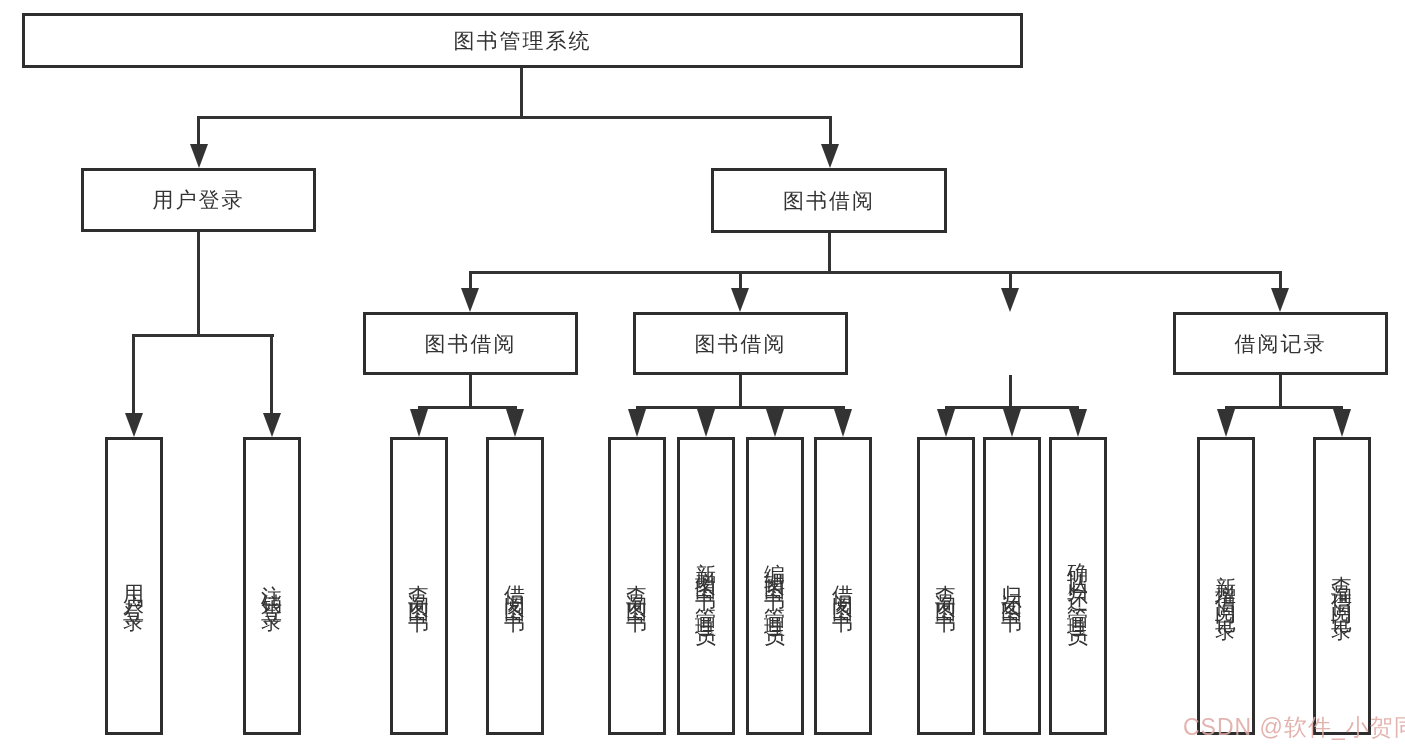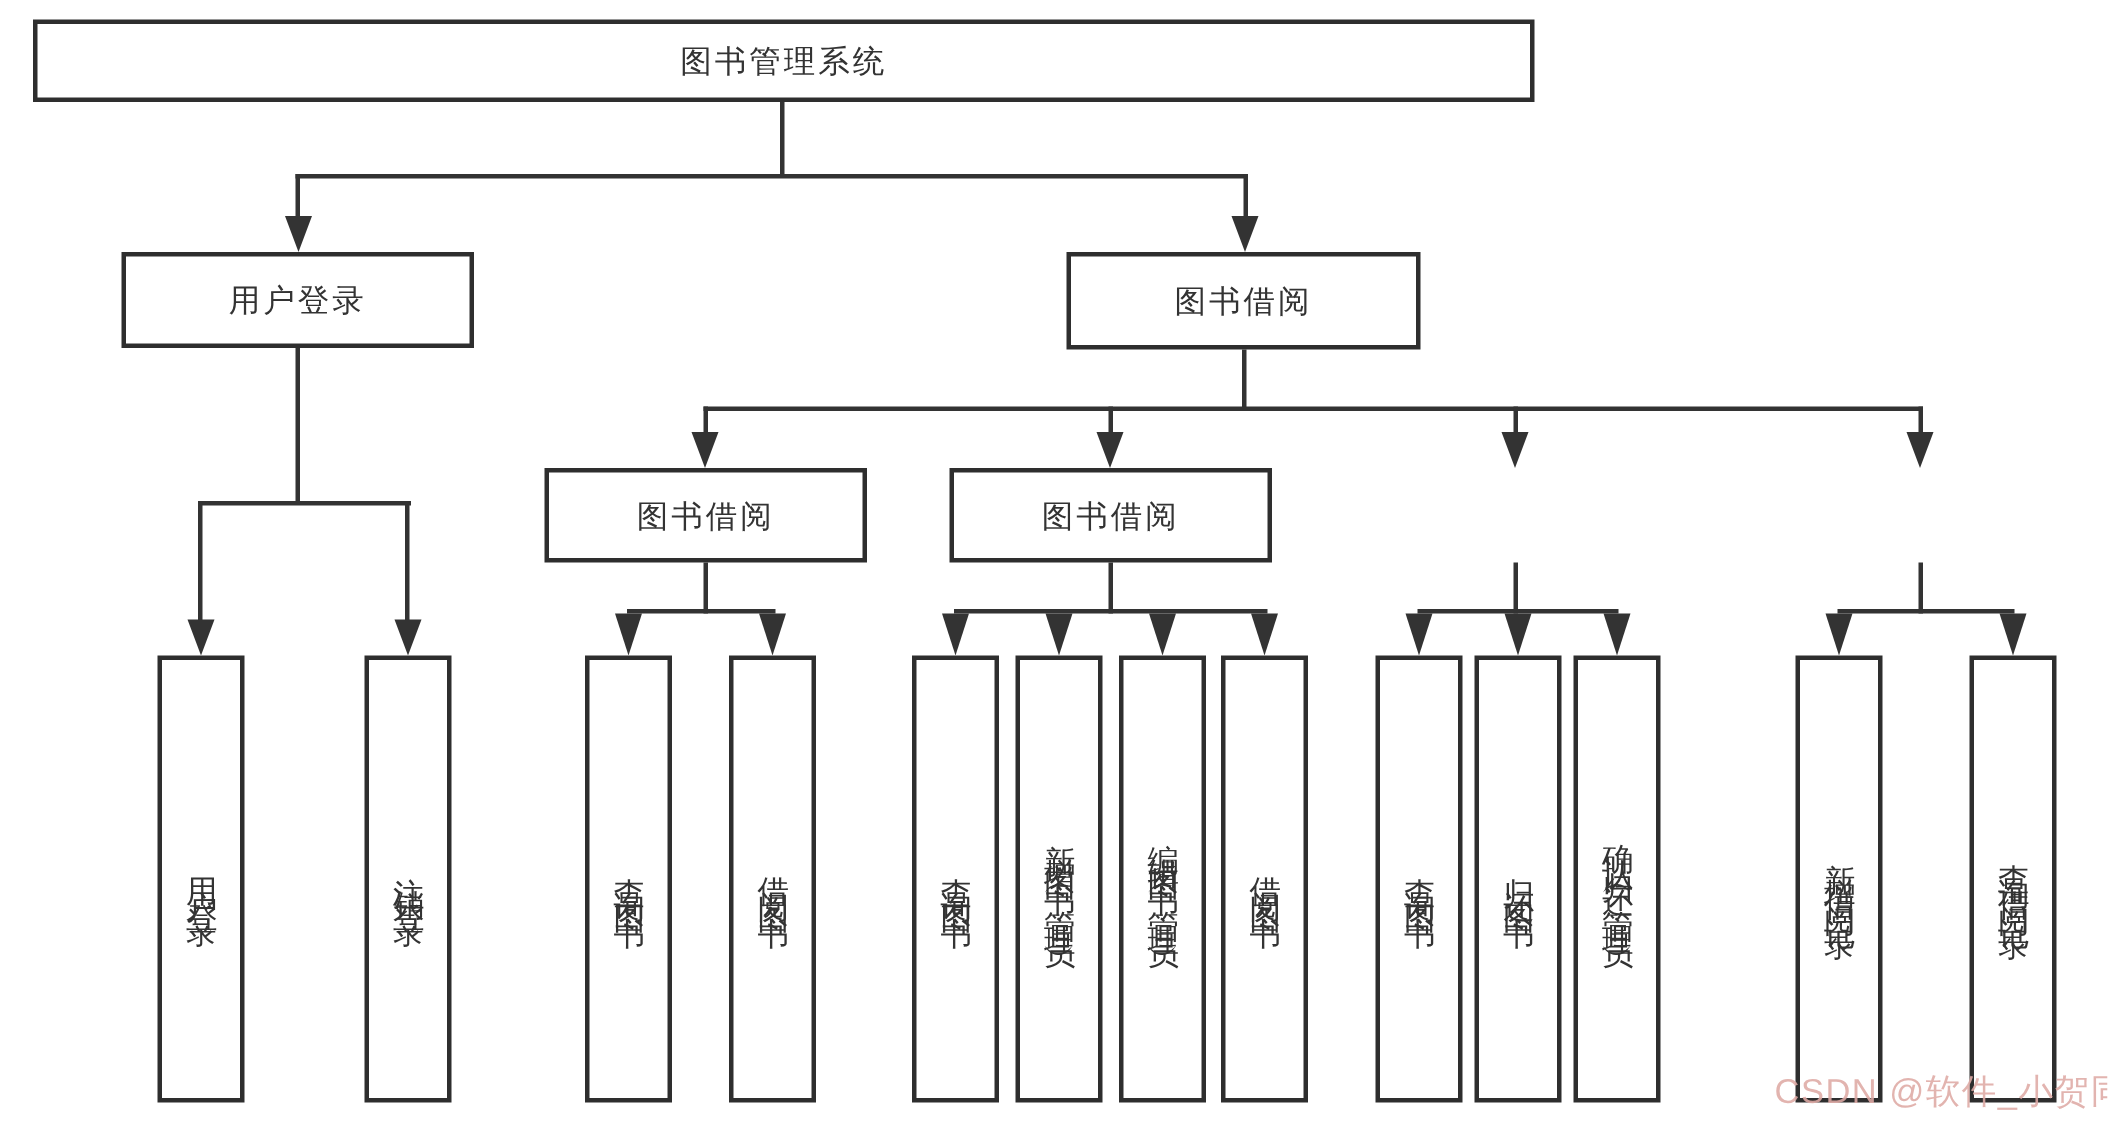--- a/index.html
+++ b/index.html
@@ -76,20 +76,23 @@
   <div class="arrow" style="left:1001px;top:288px"></div>
   <div class="vline" style="left:1279px;top:271px;height:20px"></div>
   <div class="arrow" style="left:1271px;top:288px"></div>
 
   <div class="box h" style="left:363px;top:312px;width:215px;height:63px">
     <span>图书借阅</span>
   </div>
   <div class="box h" style="left:633px;top:312px;width:215px;height:63px">
     <span>图书借阅</span>
   </div>
+  <div class="box h" style="left:1173px;top:312px;width:215px;height:63px">
+    <span>借阅记录</span>
+  </div>
 
   <div class="vline" style="left:469px;top:375px;height:34px"></div>
   <div class="hline" style="left:418px;top:406px;width:99px"></div>
   <div class="arrow t28" style="left:410px;top:409px"></div>
   <div class="arrow t28" style="left:506px;top:409px"></div>
 
   <div class="vline" style="left:739px;top:375px;height:34px"></div>
   <div class="hline" style="left:636px;top:406px;width:209px"></div>
   <div class="arrow t28" style="left:628px;top:409px"></div>
   <div class="arrow t28" style="left:697px;top:409px"></div>

